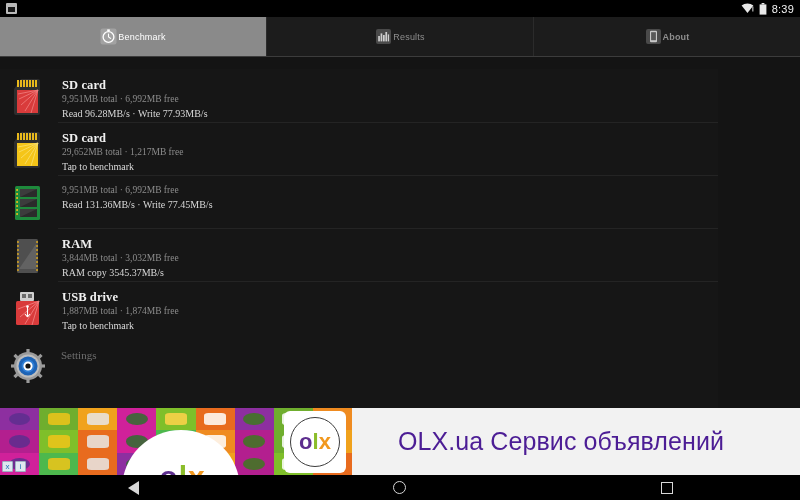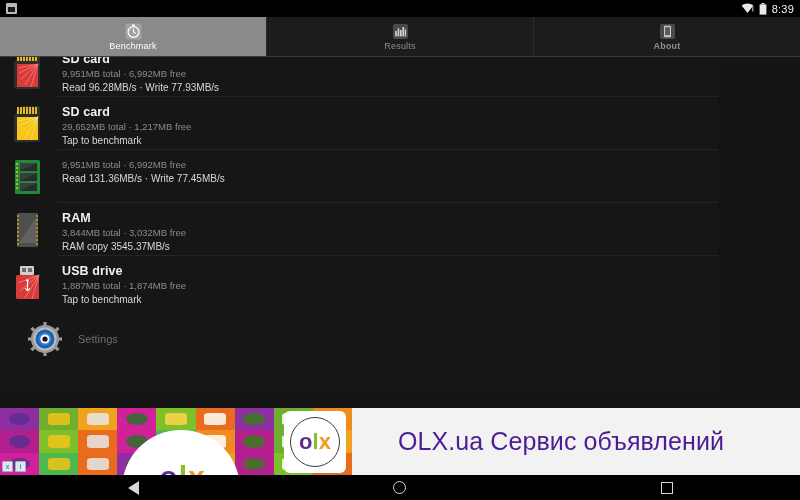--- a/index.html
+++ b/index.html
@@ -32,34 +32,34 @@
   .ico-wifi svg, .ico-batt svg { display:block; }
   .ico-batt { width:8px; height:12px; }
 
   
   .tabbar {
     position:absolute; top:17px; left:0; width:800px; height:40px;
     background:#1c1c1c; display:flex; z-index:15;
     border-bottom:1px solid #3c3c3c;
   }
   .tab {
-    flex:1; display:flex; flex-direction:column; align-items:center;
+    flex:1; display:flex; flex-direction:row; align-items:center;
     justify-content:center; gap:1px; cursor:default; position:relative;
     border-right:1px solid #2b2b2b;
   }
   .tab:last-child { border-right:none;font-weight:bold; }
   .tab.active { background:#8a8a8a; }
   .tab .tab-label { font-size:9px; color:#8e8e8e; letter-spacing:.2px; }
   .tab.active .tab-label { color:#ffffff; }
   .tab .tab-icon { width:17px; height:17px; display:block; }
 
   
   .list {
-    position:absolute; top:43px; left:0; width:718px; height:351px;
-    background:#161616; overflow:hidden;
+    position:absolute; top:69px; left:0; width:718px; height:351px;
+    background:#161616; overflow:hidden;font-family:Liberation Serif, serif;
   }
   .row {
     position:relative; display:flex; align-items:flex-start;
     padding:8px 10px 7px 10px; height:53px;
   }
   .row + .row::before {
     content:""; position:absolute; top:0; left:58px; right:0;
     height:1px; background:#242424;
   }
   .row-icon { width:38px; height:40px; flex:0 0 38px; margin-right:14px; }
@@ -69,21 +69,21 @@
     font-size:12.5px; font-weight:bold; color:#f0f0f0;
     line-height:15px; letter-spacing:.1px;
   }
   .row-sub {
     font-size:9.5px; color:#8c8c8c; line-height:13px; margin-top:0px;
   }
   .row-stat {
     font-size:10px; color:#d8d8d8; line-height:14px; margin-top:1px;
   }
   .settings-row {
-    display:flex; align-items:center; padding:6px 26px; height:44px;
+    display:flex; padding:6px 9px; height:44px;
     margin-top:9px;
   }
   .settings-row .row-icon { height:34px; width:38px; margin-right:14px; }
   .settings-label { font-size:11px; color:#6e6e6e; }
 
   
   .ad {
     position:absolute; top:408px; left:0; width:800px; height:67px;
     background:#f2f2f2; display:flex; overflow:hidden;
   }

